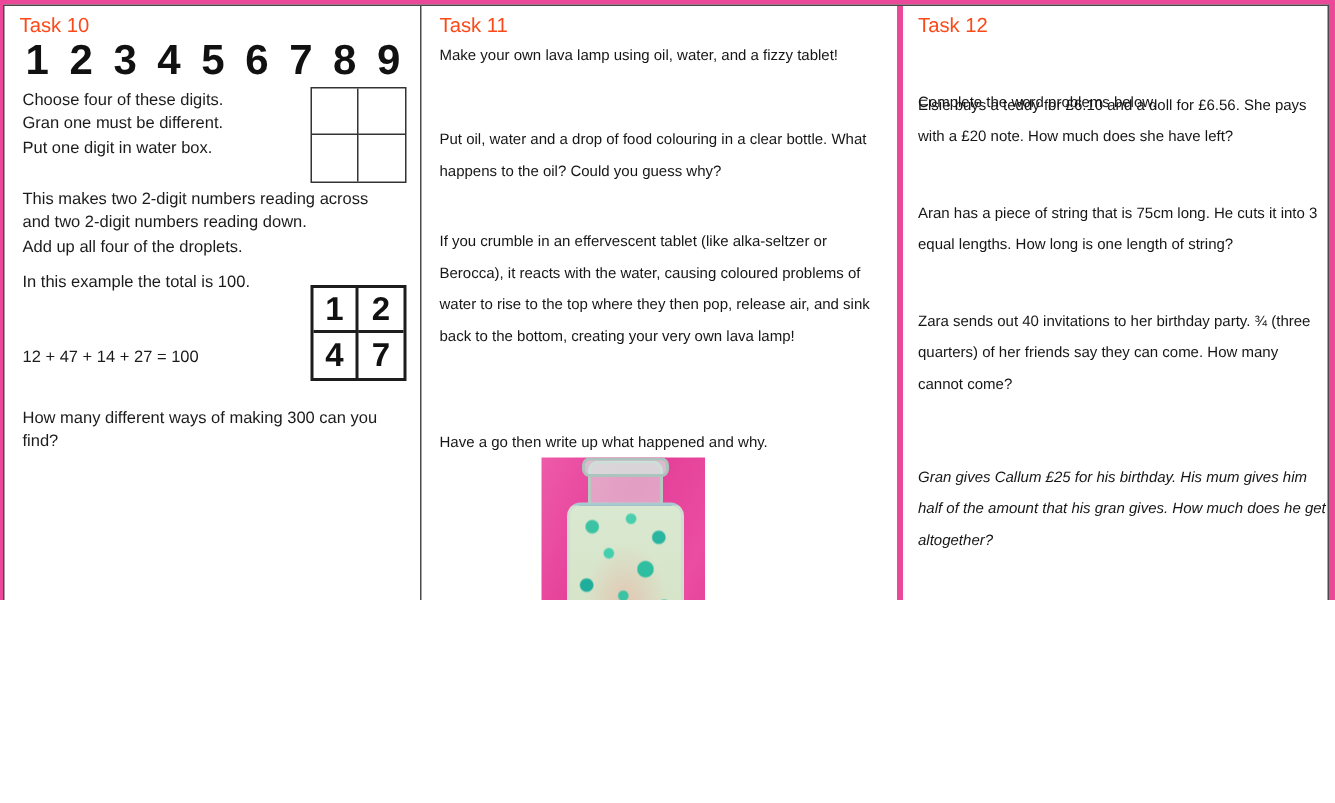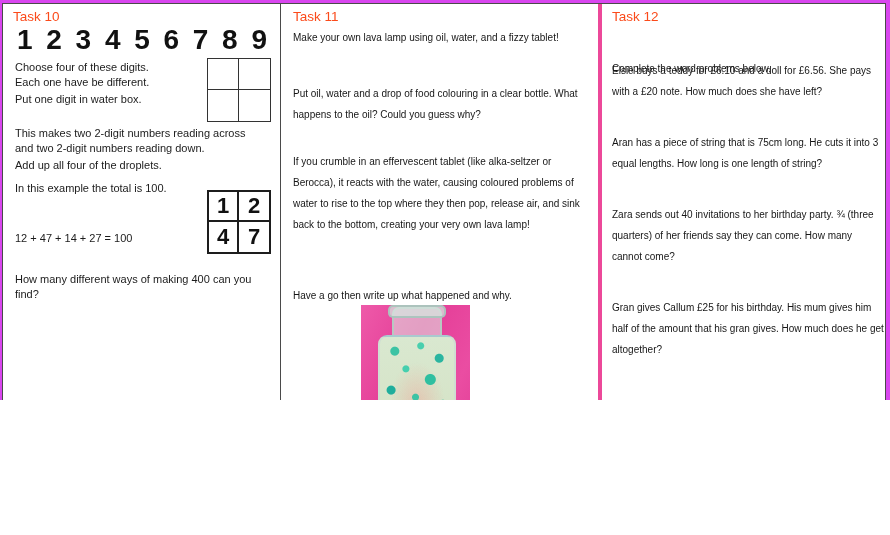--- a/index.html
+++ b/index.html
@@ -1,17 +1,17 @@
 <!DOCTYPE html>
 <html><head>
 <meta charset="utf-8">
 <style>
   html,body { margin:0; padding:0; background:#fff; }
   .canvas {
-    position:relative; width:890px; height:400px; background:#d946ef;
+    position:relative; width:890px; height:400px; background:#ec4899;
     font-family:"Liberation Sans", sans-serif; color:#1b1b1b; overflow:hidden;
   }
   .sheet {
     position:absolute; left:2px; top:3px; width:882px; height:519px;
     border:1px solid #4a4a4a; border-bottom-width:2px;
     display:flex; background:#fff;
   }
   .cell { position:relative; height:100%; box-sizing:border-box; }
   .cell1 { width:278px; border-right:1px solid #4a4a4a; }
   .cell2 { width:321px; border-right:4px solid #ec4899; }
@@ -103,21 +103,21 @@
         <span>4</span>
         <span>5</span>
         <span>6</span>
         <span>7</span>
         <span>8</span>
         <span>9</span>
       </div>
 
       <div class="t10-text" style="left:12px; top:56px;">
         <div>Choose four of these digits.</div>
-        <div>Each one have be different.</div>
+        <div>Gran one must be different.</div>
         <div style="margin-top:2px;">Put one digit in water box.</div>
       </div>
 
       <div class="grid grid-empty">
         <div class="gcell"></div>
         <div class="gcell"></div>
         <div class="gcell"></div>
         <div class="gcell"></div>
       </div>
 
@@ -131,21 +131,21 @@
 
       <div class="grid grid-example">
         <div class="gcell">1</div>
         <div class="gcell">2</div>
         <div class="gcell">4</div>
         <div class="gcell">7</div>
       </div>
 
       <div class="t10-text" style="left:12px; top:227px;">12 + 47 + 14 + 27 = 100</div>
 
-      <div class="t10-text" style="left:12px; top:268px; width:250px;">How many different ways of making 400 can you find?</div>
+      <div class="t10-text" style="left:12px; top:268px; width:250px;">How many different ways of making 300 can you find?</div>
     </section>
 
     <section class="cell cell2">
       <div class="task-title" style="left:12px; top:5px;">Task 11</div>
 
       <div class="para" style="left:12px; top:23px; width:300px;">Make your own lava lamp using oil, water, and a fizzy tablet!</div>
       <div class="para" style="left:12px; top:79px; width:300px;">Put oil, water and a drop of food colouring in a clear bottle. What happens to the oil? Could you guess why?</div>
       <div class="para" style="left:12px; top:147px; width:303px;">If you crumble in an effervescent tablet (like alka-seltzer or Berocca), it reacts with the water, causing coloured problems of water to rise to the top where they then pop, release air, and sink back to the bottom, creating your very own lava lamp!</div>
       <div class="para" style="left:12px; top:281px; width:300px;">Have a go then write up what happened and why.</div>
 
@@ -157,17 +157,17 @@
     </section>
 
     <section class="cell cell3">
       <div class="task-title" style="left:10px; top:5px;">Task 12</div>
 
       <div class="para bold" style="left:10px; top:26px; width:272px;">Complete the word problems below.</div>
 
       <div class="para" style="left:10px; top:56px; width:272px;">Elsie buys a teddy for £6.10 and a doll for £6.56. She pays with a £20 note. How much does she have left?</div>
       <div class="para" style="left:10px; top:128px; width:272px;">Aran has a piece of string that is 75cm long. He cuts it into 3 equal lengths. How long is one length of string?</div>
       <div class="para" style="left:10px; top:200px; width:272px;">Zara sends out 40 invitations to her birthday party. ¾ (three quarters) of her friends say they can come. How many cannot come?</div>
-      <div class="para" style="left:10px; top:293px; width:272px;">Gran gives Callum £25 for his birthday. His mum gives him half of the amount that his gran gives. How much does he get altogether?</div>
+      <div class="para" style="left:10px; top:304px; width:272px;font-style:italic;">Gran gives Callum £25 for his birthday. His mum gives him half of the amount that his gran gives. How much does he get altogether?</div>
     </section>
 
   </div>
 </div>
 
 </body></html>

